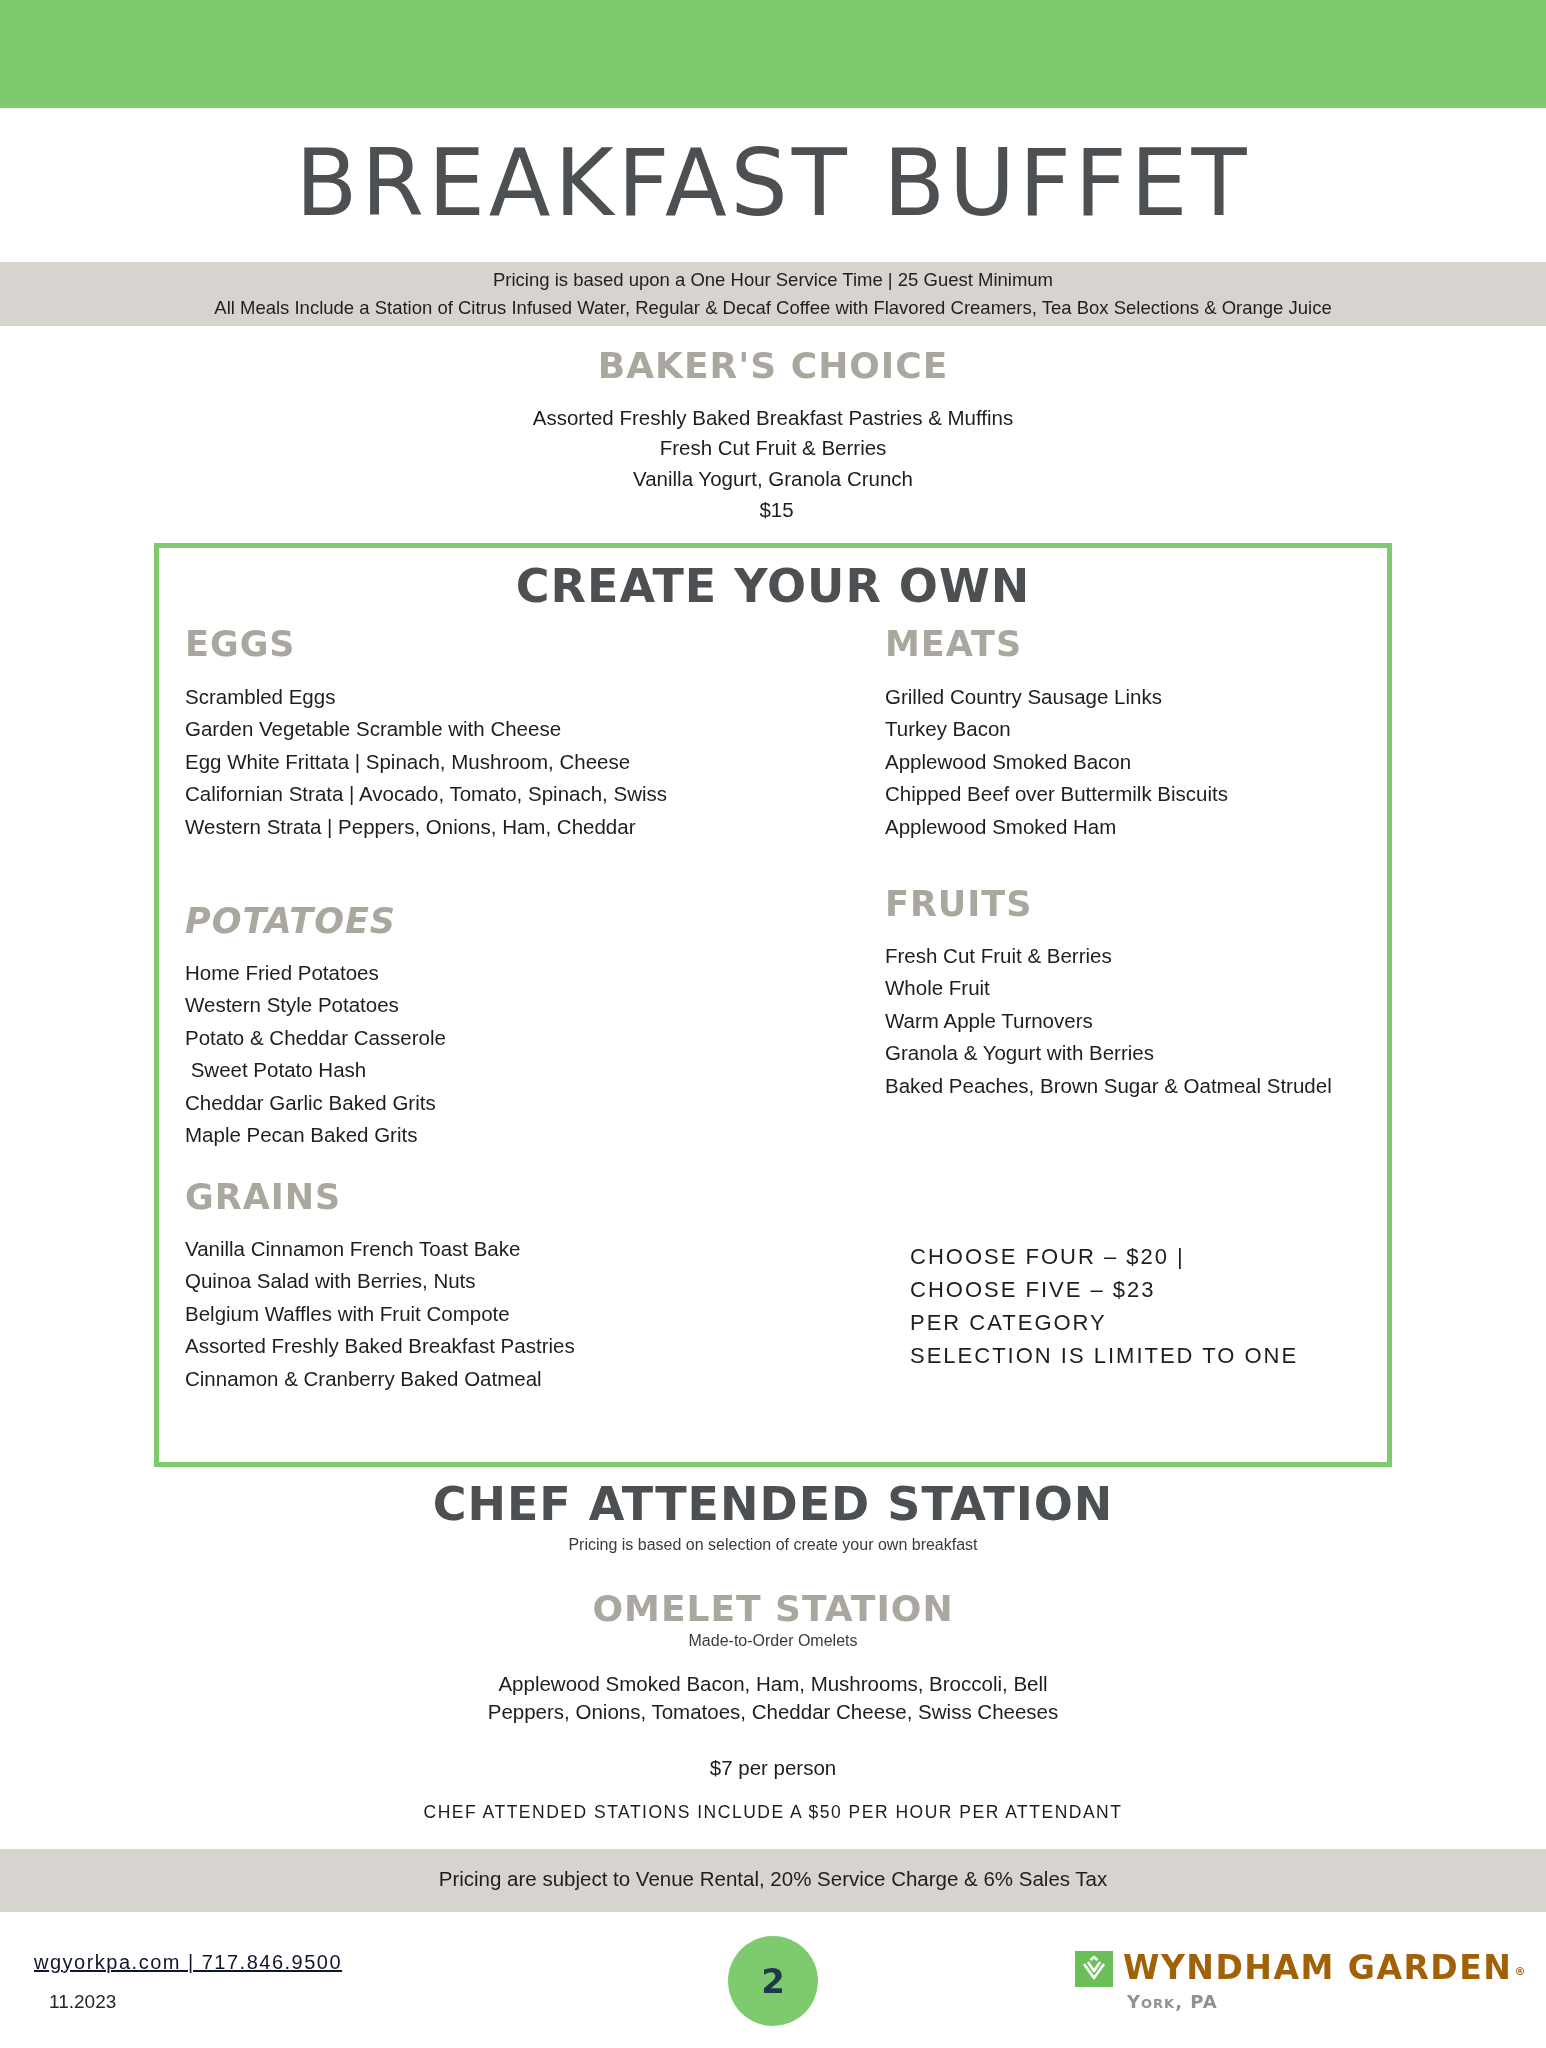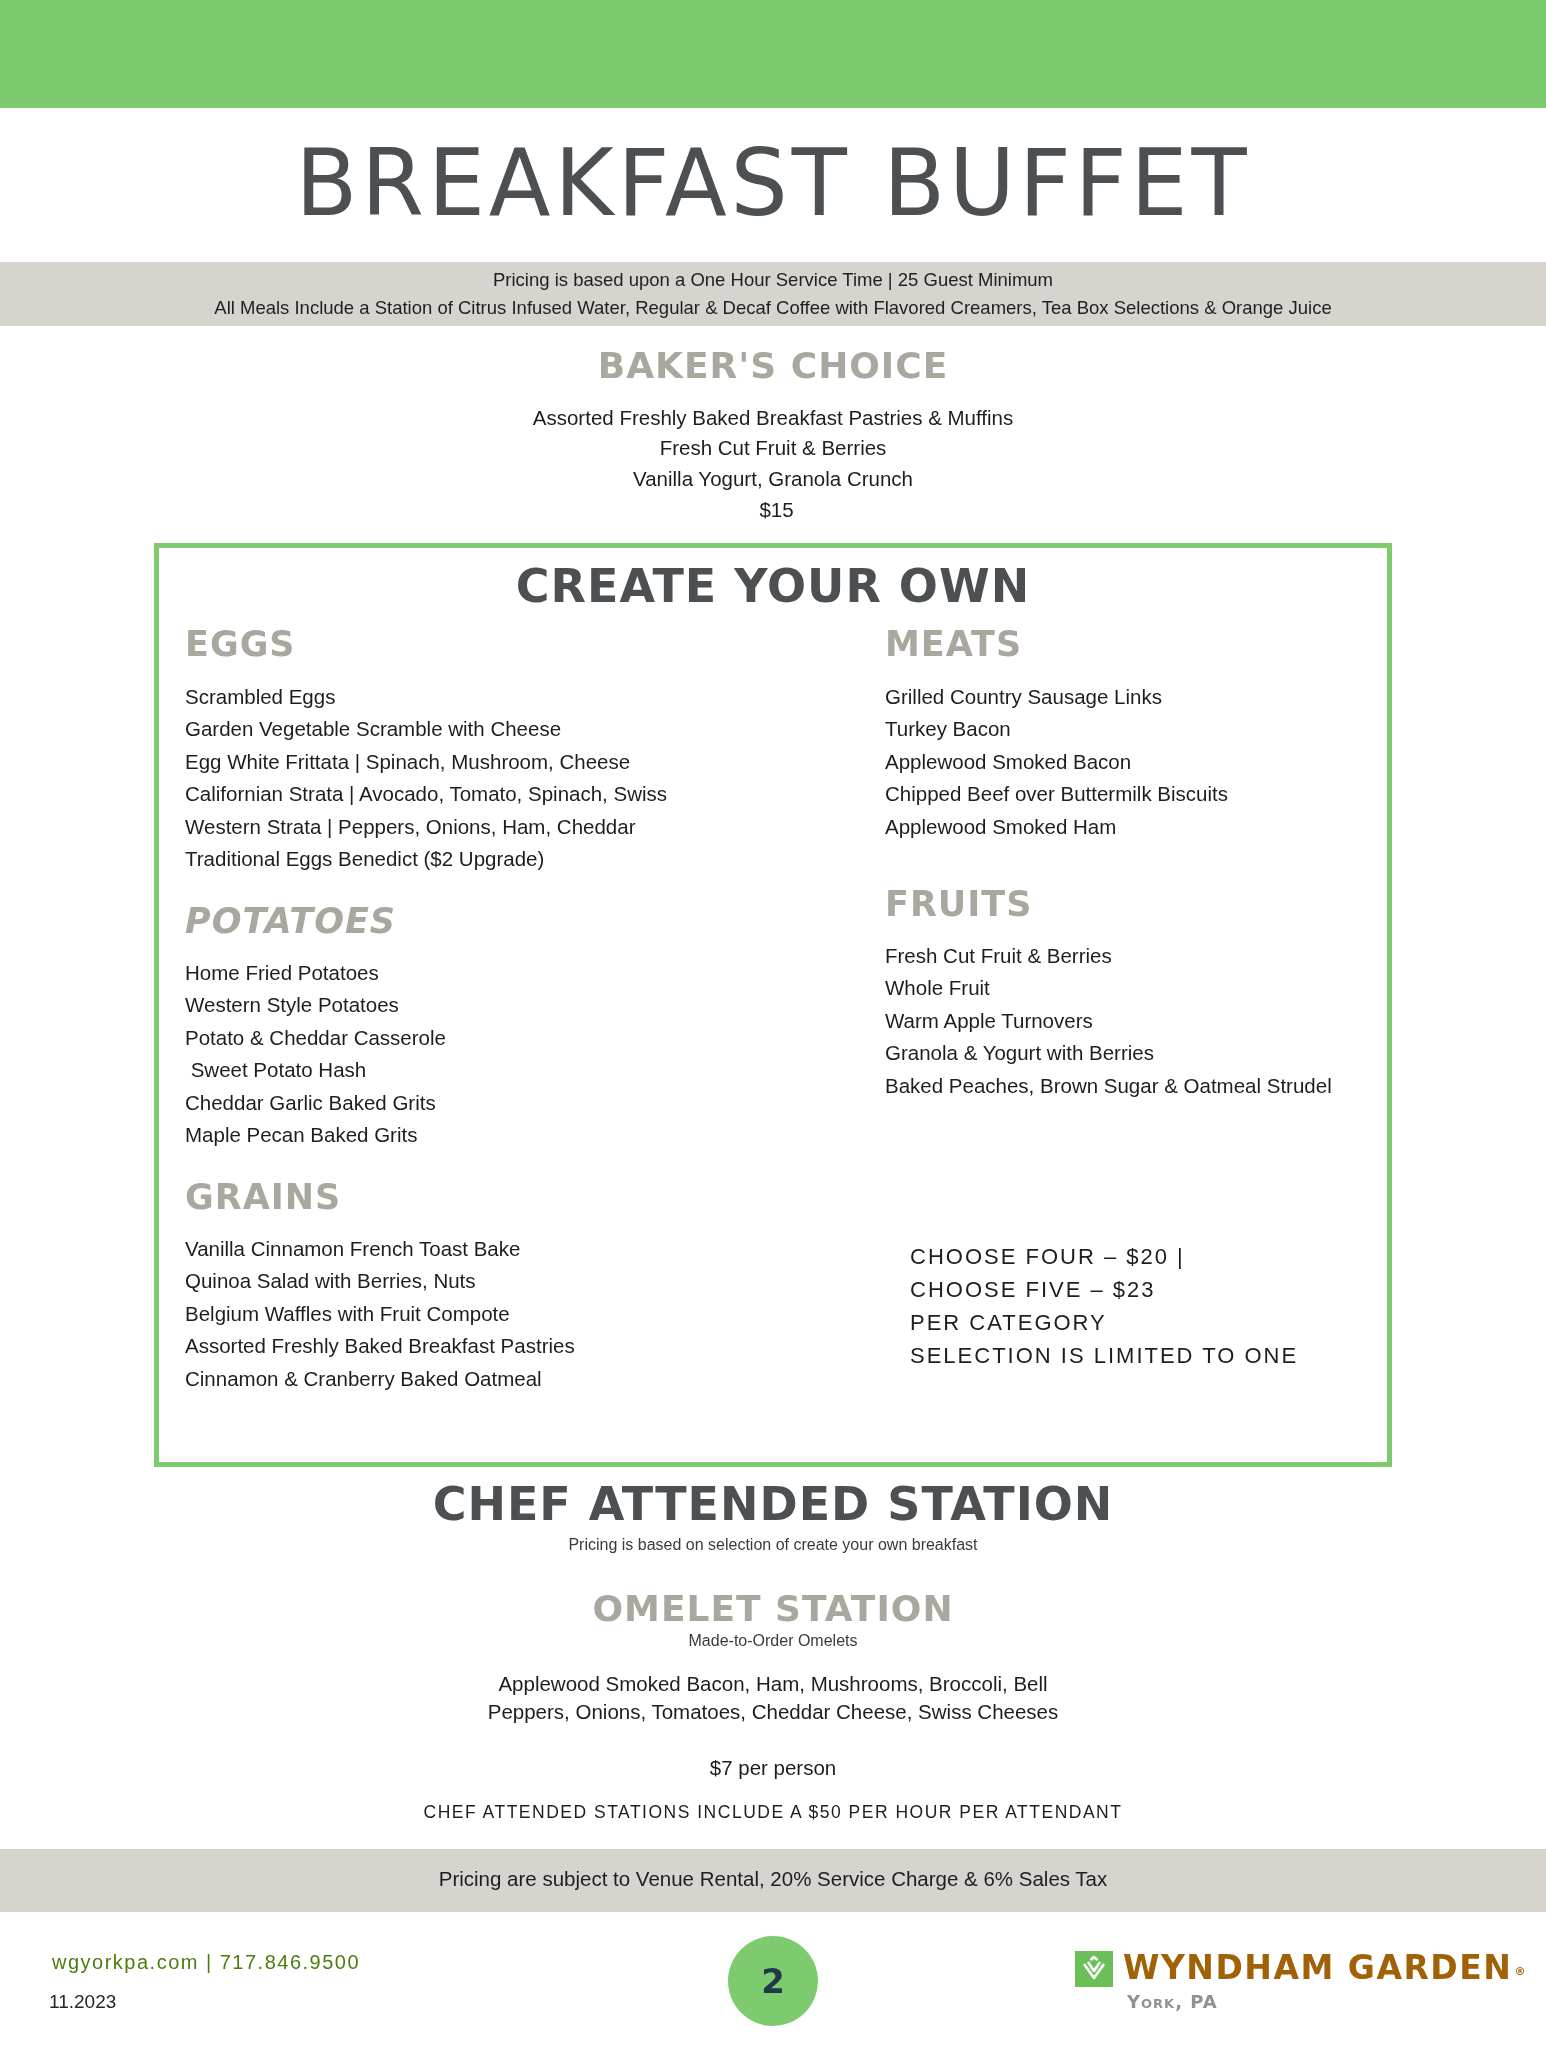--- a/index.html
+++ b/index.html
@@ -36,21 +36,21 @@
   .chef-sub { top: 1535px; font-size: 16px; line-height: 20px; color: #3b3b3b; }
   .omelet-title { top: 1589px; font-size: 36px; line-height: 40px; }
   .omelet-sub { top: 1631px; font-size: 16px; line-height: 20px; color: #3b3b3b; }
   .omelet-desc { left: 470px; width: 606px; top: 1670px; text-align: center; font-size: 20.5px; line-height: 28px; color: #1e1e1e; }
   .omelet-price { top: 1754px; font-size: 20.5px; line-height: 28px; }
   .chef-note { top: 1801px; font-size: 17.5px; line-height: 22px; letter-spacing: 1.5px; color: #1e1e1e; }
 
   .tax-band { left: 0; top: 1849px; width: 1546px; height: 63px; background: #d7d3ce; }
   .tax-text { left: 0; right: 0; top: 1866px; text-align: center; font-size: 20.5px; line-height: 26px; color: #1e1e1e; }
 
-  .contact { left: 52px; top: 1950px; font-size: 20px; line-height: 24px; letter-spacing: 1.5px; color: #4d7c0f; }
+  .contact { left: 34px; top: 1950px; font-size: 20px; line-height: 24px; letter-spacing: 1.5px; color: #0f172a; text-decoration: underline; }
   .date { left: 49px; top: 1990px; font-size: 19px; line-height: 24px; color: #262626; }
 
   .page-num { left: 728px; top: 1936px; width: 90px; height: 90px; border-radius: 50%; background: #7dcb6e;
     display: flex; align-items: center; justify-content: center; font-family: "DejaVu Sans", sans-serif;
     font-weight: bold; font-size: 34px; color: #1e3a4a; }
 
   .logo { left: 1075px; top: 1951px; }
   .logo-mark { position: absolute; left: 0; top: 0; width: 38px; height: 36px; background: #6bbf59; }
   .logo-name { position: absolute; left: 48px; top: -3px; font-family: "DejaVu Sans", sans-serif; font-weight: bold;
     font-size: 33px; line-height: 40px; color: #a16207; letter-spacing: 1.5px; white-space: nowrap; }
@@ -78,21 +78,20 @@
 <div class="abs cyo-box"></div>
 <h2 class="abs center cyo-title">CREATE YOUR OWN</h2>
 
 <h3 class="abs sec-head cat-head" style="left:185px; top:624px;">EGGS</h3>
 <ul class="abs cat-list" style="left:185px; top:681px;">
   <li>Scrambled Eggs</li>
   <li>Garden Vegetable Scramble with Cheese</li>
   <li>Egg White Frittata | Spinach, Mushroom, Cheese</li>
   <li>Californian Strata | Avocado, Tomato, Spinach, Swiss</li>
   <li>Western Strata | Peppers, Onions, Ham, Cheddar</li>
-  <li>Traditional Eggs Benedict ($2 Upgrade)</li>
 </ul>
 
 <h3 class="abs sec-head cat-head" style="left:185px; top:901px;font-style:italic;">POTATOES</h3>
 <ul class="abs cat-list" style="left:185px; top:957px;">
   <li>Home Fried Potatoes</li>
   <li>Western Style Potatoes</li>
   <li>Potato &amp; Cheddar Casserole</li>
   <li> Sweet Potato Hash</li>
   <li>Cheddar Garlic Baked Grits</li>
   <li>Maple Pecan Baked Grits</li>

